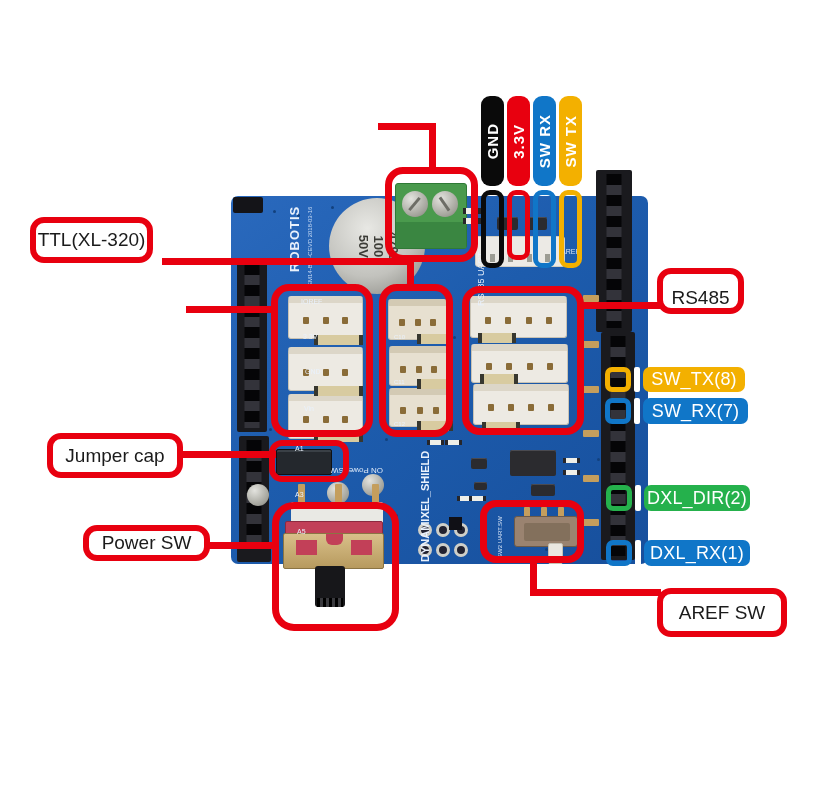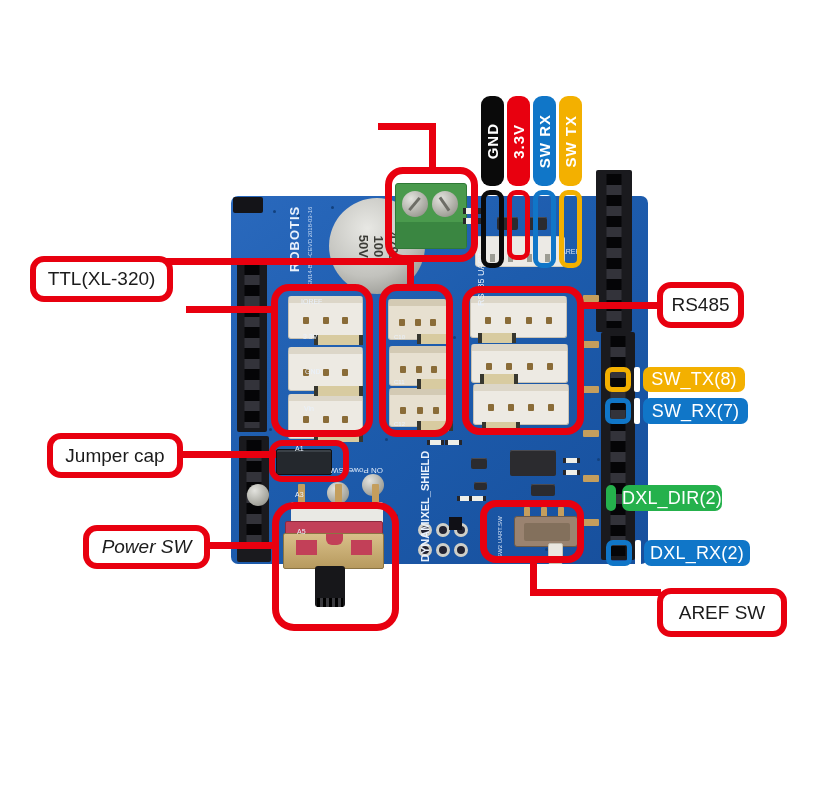--- a/index.html
+++ b/index.html
@@ -251,27 +251,27 @@
   <div class="rline" style="left:429px;top:123px;width:7px;height:49px;"></div>
   <div class="rline" style="left:162px;top:258px;width:252px;height:7px;"></div>
   <div class="rline" style="left:407px;top:258px;width:7px;height:31px;"></div>
   <div class="rline" style="left:186px;top:306px;width:90px;height:7px;"></div>
   <div class="rline" style="left:581px;top:302px;width:80px;height:7px;"></div>
   <div class="rline" style="left:180px;top:451px;width:96px;height:7px;"></div>
   <div class="rline" style="left:206px;top:542px;width:73px;height:7px;"></div>
   <div class="rline" style="left:530px;top:557px;width:7px;height:39px;"></div>
   <div class="rline" style="left:530px;top:589px;width:131px;height:7px;"></div>
 
-  <div class="callout" style="left:30px;top:217px;width:143px;height:46px;margin-top:39px;">
+  <div class="callout" style="left:30px;top:217px;width:123px;height:46px;">
     <span>TTL(XL-320)</span></div>
-  <div class="callout" style="left:657px;top:282px;width:87px;height:46px;">
+  <div class="callout" style="left:657px;top:268px;width:87px;height:46px;align-items:flex-end;">
     <span>RS485</span></div>
   <div class="callout" style="left:47px;top:433px;width:136px;height:45px;">
     <span>Jumper cap</span></div>
-  <div class="callout" style="left:83px;top:525px;width:127px;height:44px;font-style:italic;">
+  <div class="callout" style="left:83px;top:525px;width:127px;height:36px;">
     <span>Power SW</span></div>
   <div class="callout" style="left:657px;top:588px;width:130px;height:49px;">
     <span>AREF SW</span></div>
 
   <div class="vpill-solid" style="left: 481px; top: 96px; height: 90px; background-color: rgb(10, 10, 10);">
     <span>GND</span>
     </div>
   <div class="vpill-outline" style="left: 481px; top: 190px; height: 78px; border-color: rgb(10, 10, 10);"></div>
 
   <div class="vpill-solid" style="left: 507px; top: 96px; height: 90px; background-color: rgb(232, 0, 15);">
@@ -298,30 +298,30 @@
     </div>
 
   <div class="hpill" style="left:605px;top:398px;width:143px;height:26px;">
     <div class="hook" style="border-color: rgb(16, 118, 200);"></div>
     <div class="tick"></div>
     <div class="pill" style="background-color: rgb(16, 118, 200);">
       <span>SW_RX(7)</span>
       </div>
     </div>
 
-  <div class="hpill" style="left:606px;top:485px;width:116px;height:26px;border-radius:11px;">
+  <div class="hpill" style="left:606px;top:485px;width:144px;height:26px;border-radius:11px;">
     <div class="hook" style="border-color: rgb(37, 177, 76);"></div>
     <div class="tick"></div>
     <div class="pill" style="background-color: rgb(37, 177, 76);">
       <span>DXL_DIR(2)</span>
       </div>
     </div>
 
 
   <div class="hpill" style="left:606px;top:540px;width:144px;height:26px;">
     <div class="hook" style="border-color: rgb(16, 118, 200);"></div>
     <div class="tick"></div>
     <div class="pill" style="background-color: rgb(16, 118, 200);">
-      <span>DXL_RX(2)</span>
+      <span>DXL_RX(1)</span>
       </div>
     </div>
 
 </div>
 
 </body></html>

